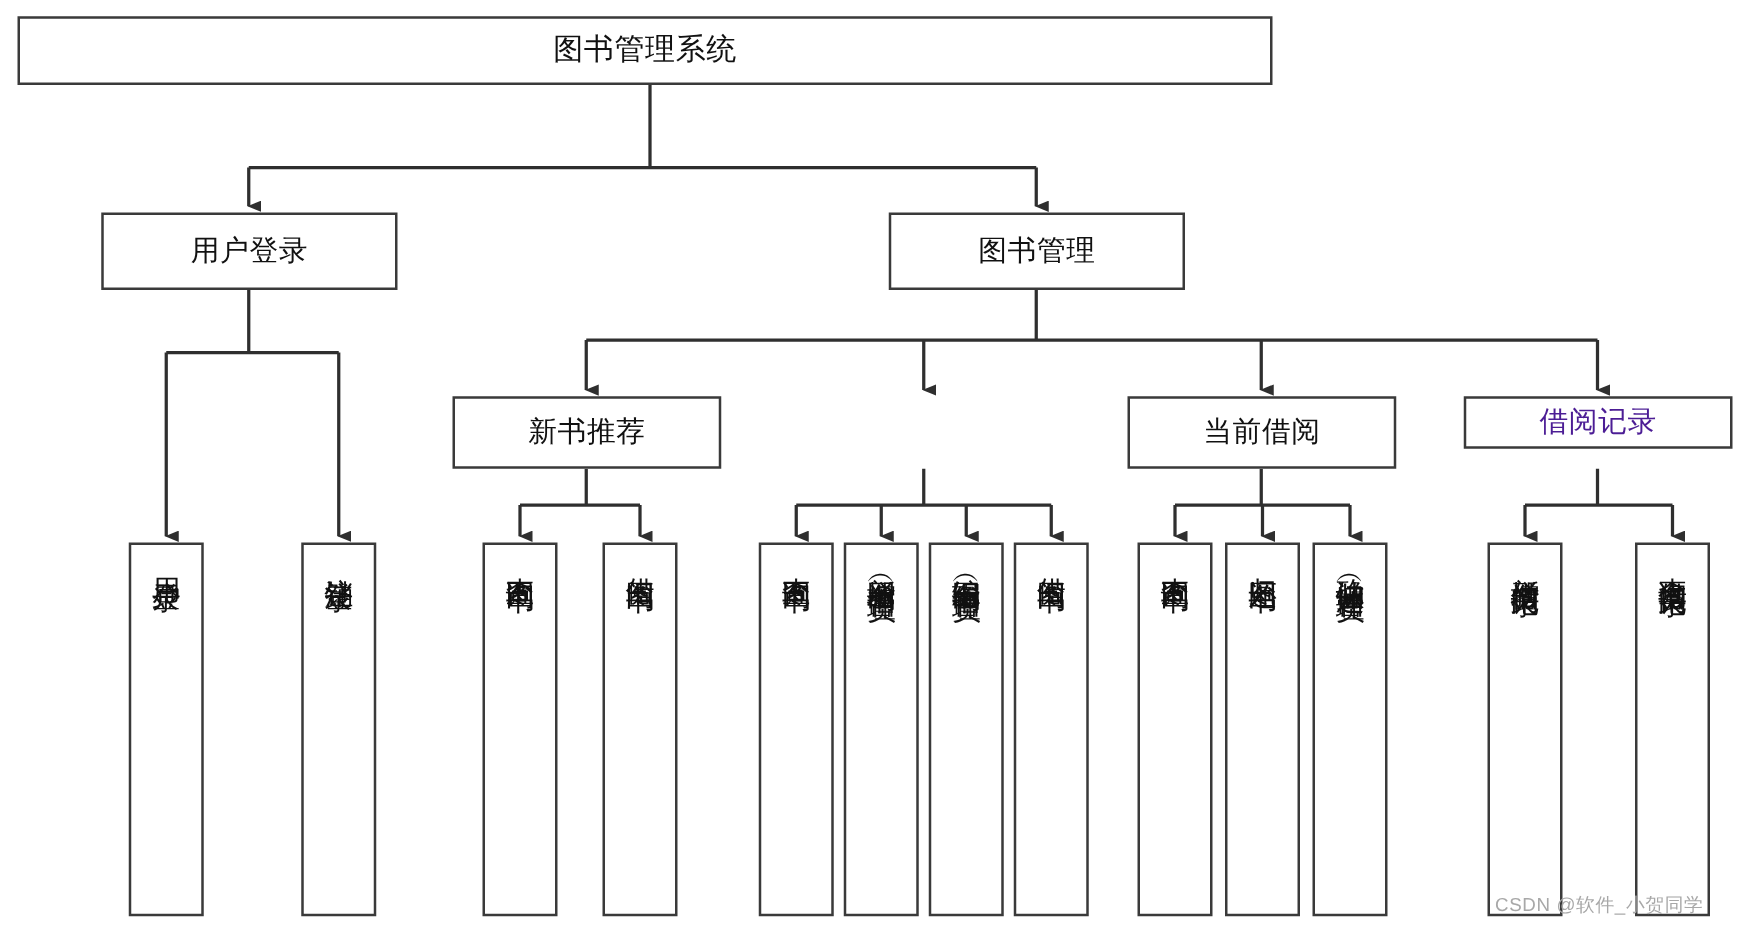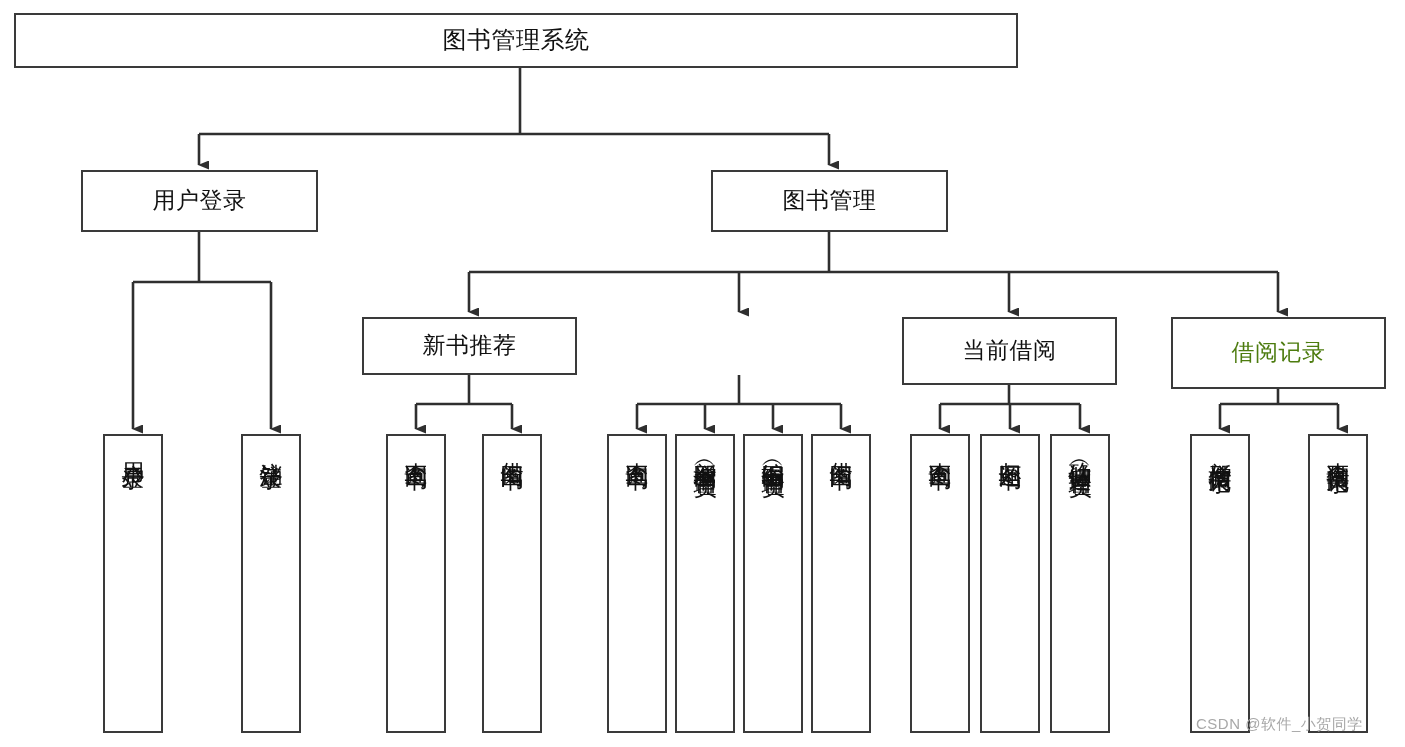--- a/index.html
+++ b/index.html
@@ -136,24 +136,24 @@
   <div class="node horizontal" style="left: 81px; top: 170px; width: 237px; height: 62px; border-color: rgb(58, 58, 58); background: rgb(255, 255, 255); color: rgb(17, 17, 17);">
     <span class="label">用户登录</span>
   </div>
   <div class="node horizontal" style="left: 711px; top: 170px; width: 237px; height: 62px; border-color: rgb(58, 58, 58); background: rgb(255, 255, 255); color: rgb(17, 17, 17); justify-content: center;">
     <span class="label">图书管理</span>
   </div>
 
   <div class="node horizontal" style="left: 362px; top: 317px; width: 215px; height: 58px; border-color: rgb(58, 58, 58); background: rgb(255, 255, 255); color: rgb(17, 17, 17);">
     <span class="label">新书推荐</span>
   </div>
-  <div class="node horizontal" style="left: 902px; top: 317px; width: 215px; height: 68px; border-color: rgb(58, 58, 58); background: rgb(255, 255, 255); color: rgb(17, 17, 17); justify-content: center;">
+  <div class="node horizontal" style="left: 902px; top: 317px; width: 215px; height: 58px; border-color: rgb(58, 58, 58); background: rgb(255, 255, 255); color: rgb(17, 17, 17); justify-content: center;">
     <span class="label">当前借阅</span>
   </div>
-  <div class="node horizontal" style="left: 1171px; top: 317px; width: 215px; height: 72px; border-color: rgb(58, 58, 58); background: rgb(255, 255, 255); color: #4d7c0f;">
+  <div class="node horizontal" style="left: 1171px; top: 317px; width: 215px; height: 42px; border-color: rgb(58, 58, 58); background: rgb(255, 255, 255); color: #4c1d95;">
     <span class="label">借阅记录</span>
   </div>
 
   <div class="node vertical" style="left: 103px; top: 434px; width: 60px; height: 299px; border-color: rgb(58, 58, 58); background: rgb(255, 255, 255); color: rgb(17, 17, 17);">
     <span class="label">用户登录</span>
   </div>
   <div class="node vertical" style="left: 241px; top: 434px; width: 60px; height: 299px; border-color: rgb(58, 58, 58); background: rgb(255, 255, 255); color: rgb(17, 17, 17);">
     <span class="label">注销登录</span>
   </div>
   <div class="node vertical" style="left: 386px; top: 434px; width: 60px; height: 299px; border-color: rgb(58, 58, 58); background: rgb(255, 255, 255); color: rgb(17, 17, 17);">

